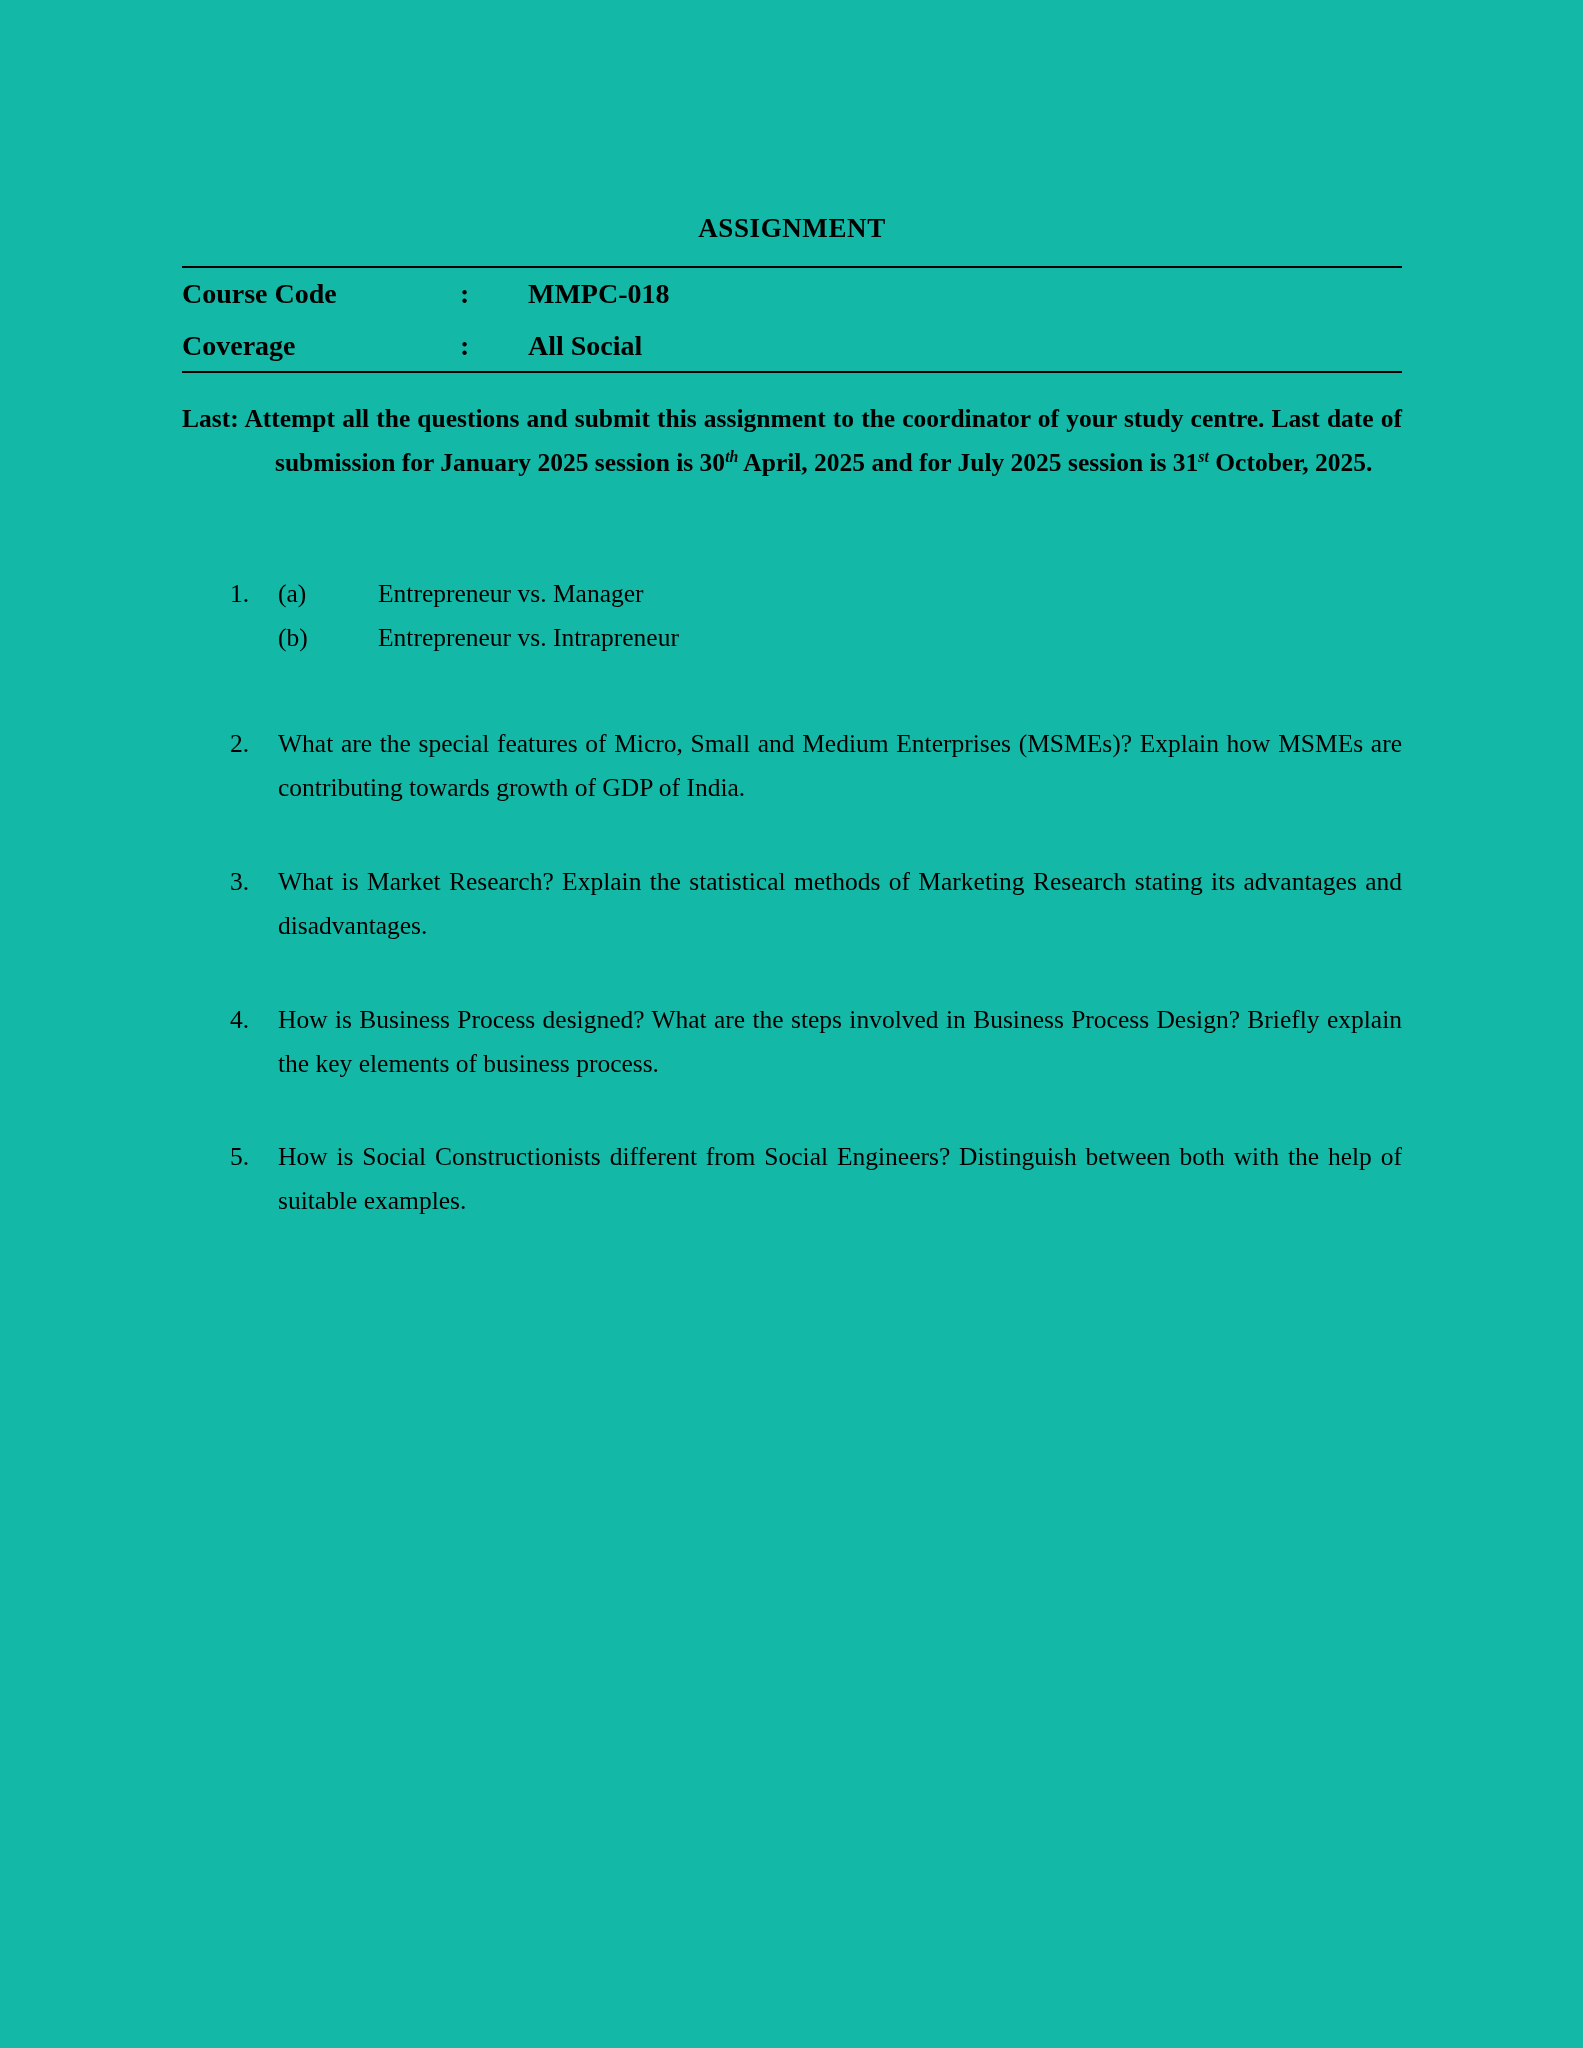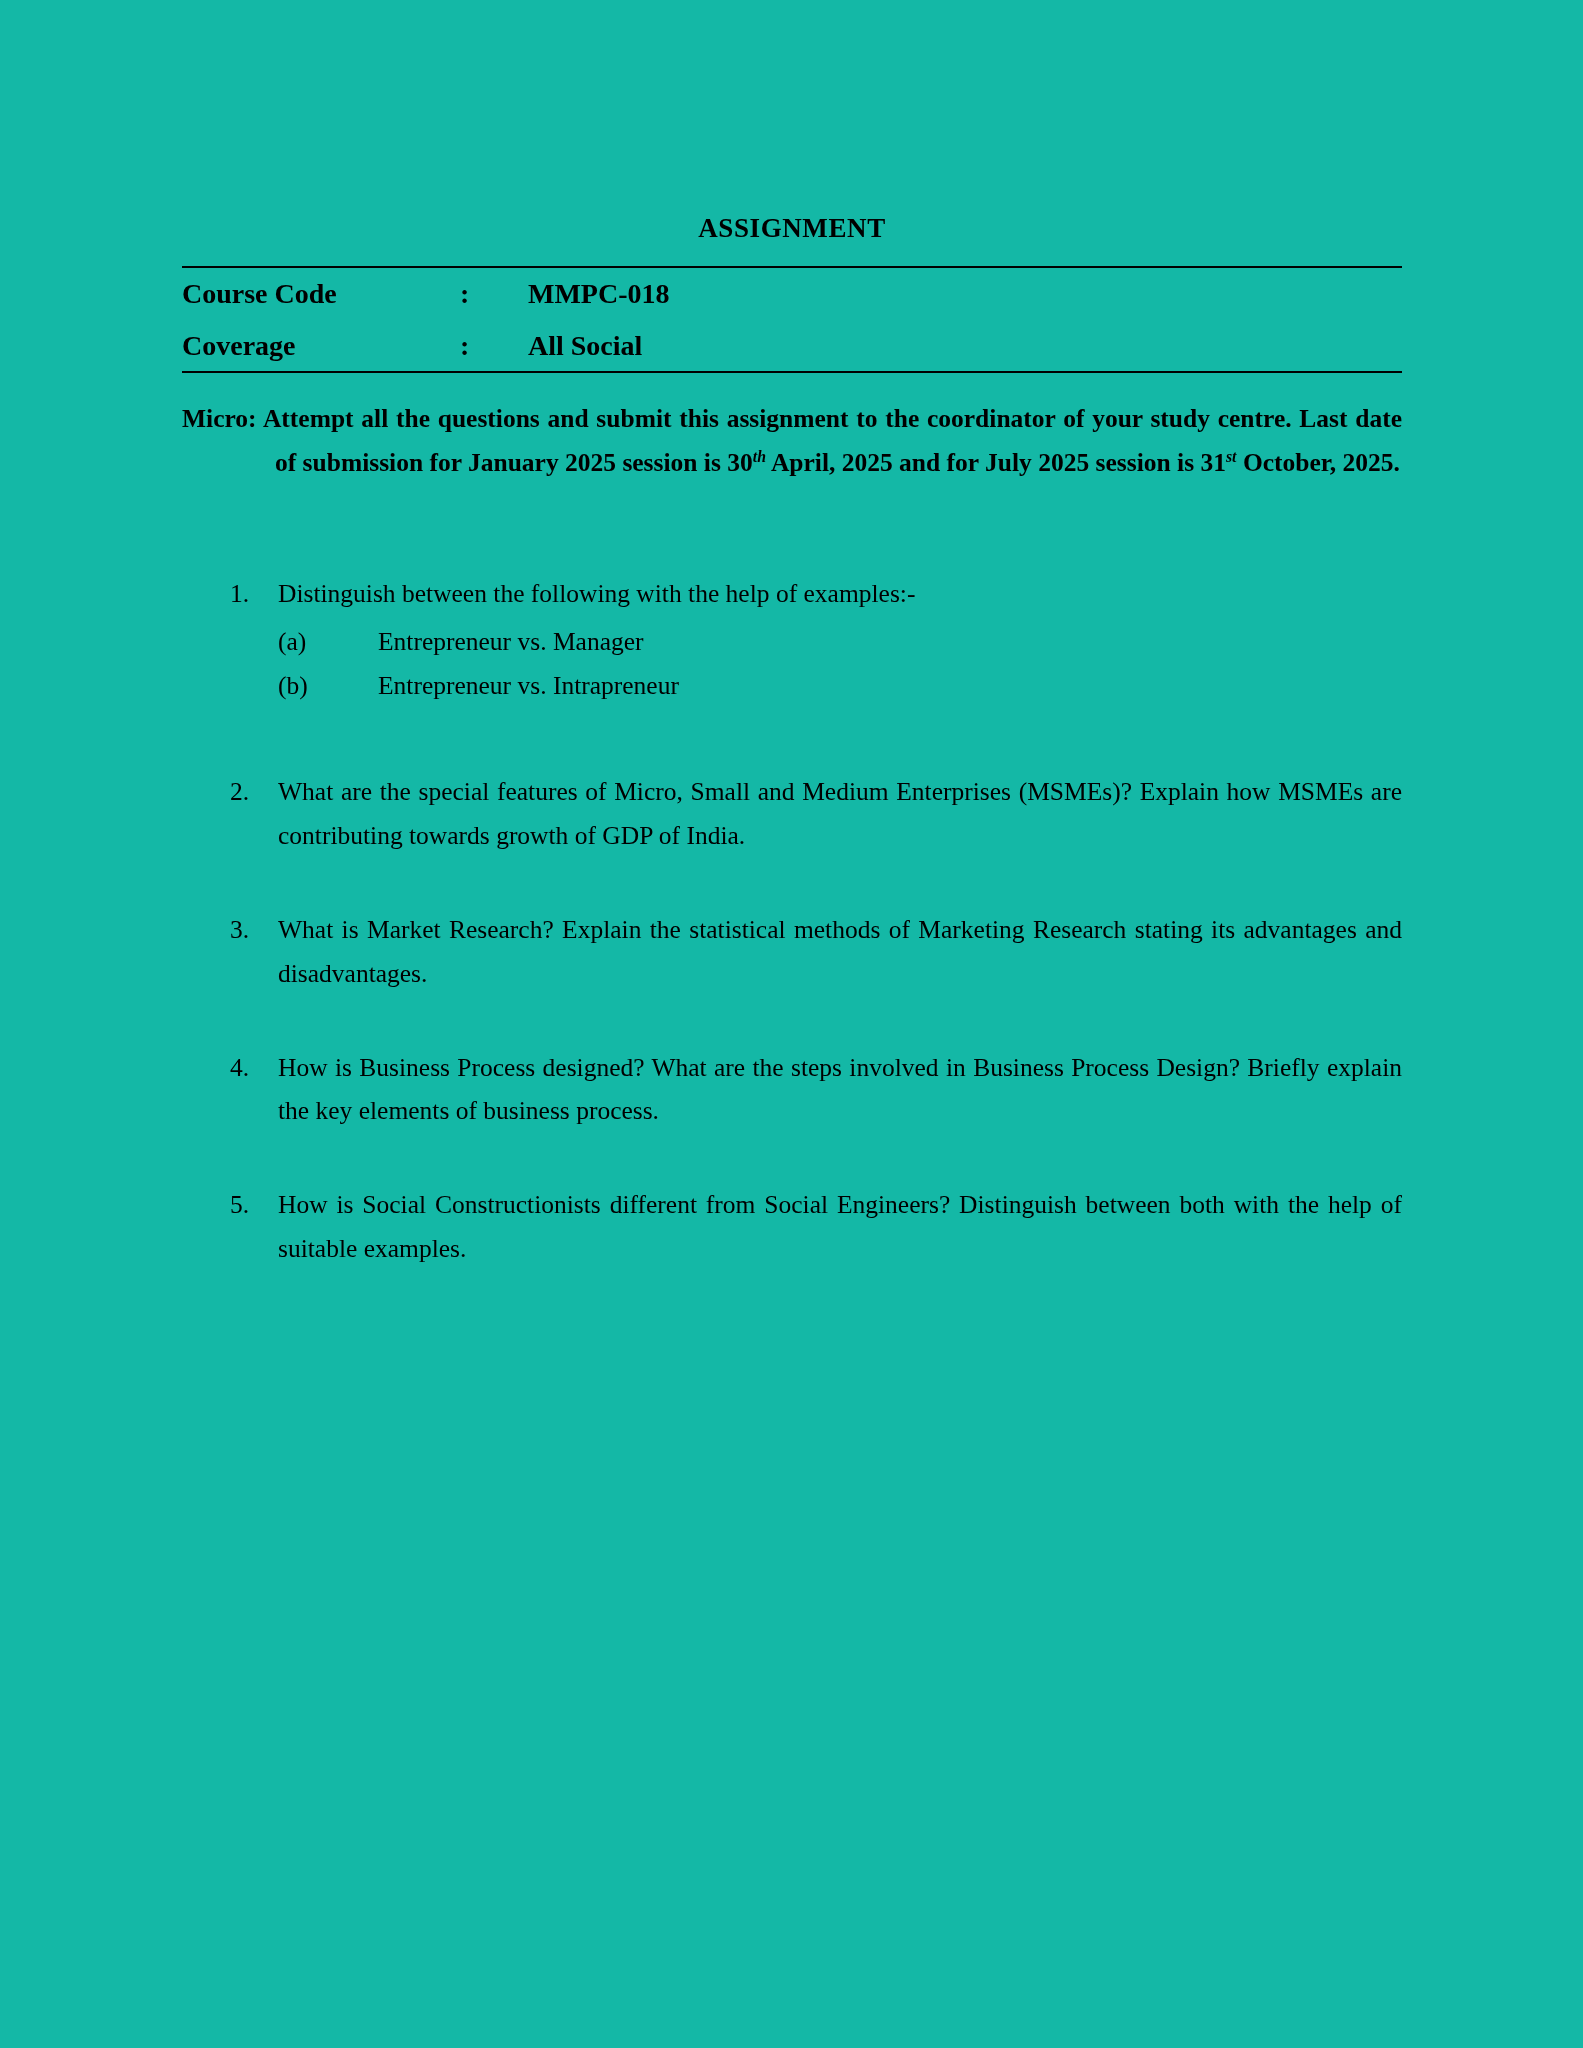--- a/index.html
+++ b/index.html
@@ -138,27 +138,26 @@
           <td class="meta-value">MMPC-018</td>
         </tr>
         <tr>
           <td class="meta-label">Coverage</td>
           <td class="meta-colon">:</td>
           <td class="meta-value">All Social</td>
         </tr>
       </tbody>
     </table>
 
-    <p class="note-block"><span>Micro:</span><span> Attempt all the questions and submit this assignment to the coordinator of your study centre. Last date of submission for January 2025 session is 30</span><sup>th</sup><span> April, 2025 and for July 2025 session is 31</span><sup>st</sup><span> October, 2025.</span></p>
+    <p class="note-block"><span>Last:</span><span> Attempt all the questions and submit this assignment to the coordinator of your study centre. Last date of submission for January 2025 session is 30</span><sup>th</sup><span> April, 2025 and for July 2025 session is 31</span><sup>st</sup><span> October, 2025.</span></p>
 
     <ol class="questions" style="list-style:none;padding-left:48px;margin-top:88px;">
 
       <li class="q-item q-gap-1">
         <span class="q-num">1.</span>
-        <span class="q-text nojustify">Distinguish between the following with the help of examples:-</span>
         <ul class="sub-list">
           <li class="sub-item">
             <span class="sub-marker">(a)</span>
             <span>Entrepreneur vs. Manager</span>
           </li>
           <li class="sub-item">
             <span class="sub-marker">(b)</span>
             <span>Entrepreneur vs. Intrapreneur</span>
           </li>
         </ul>

